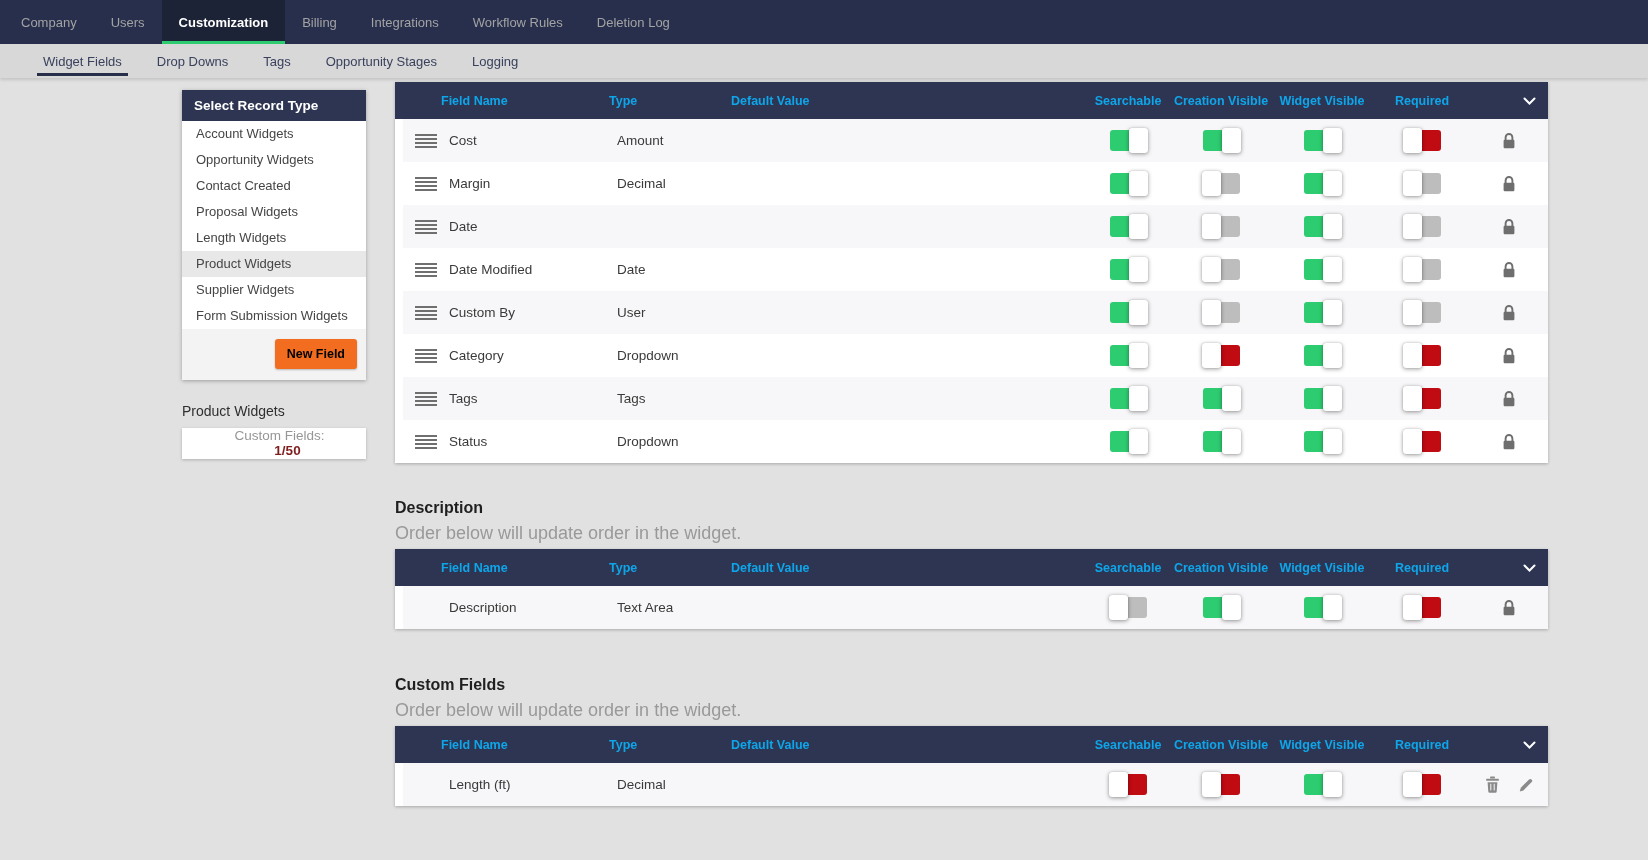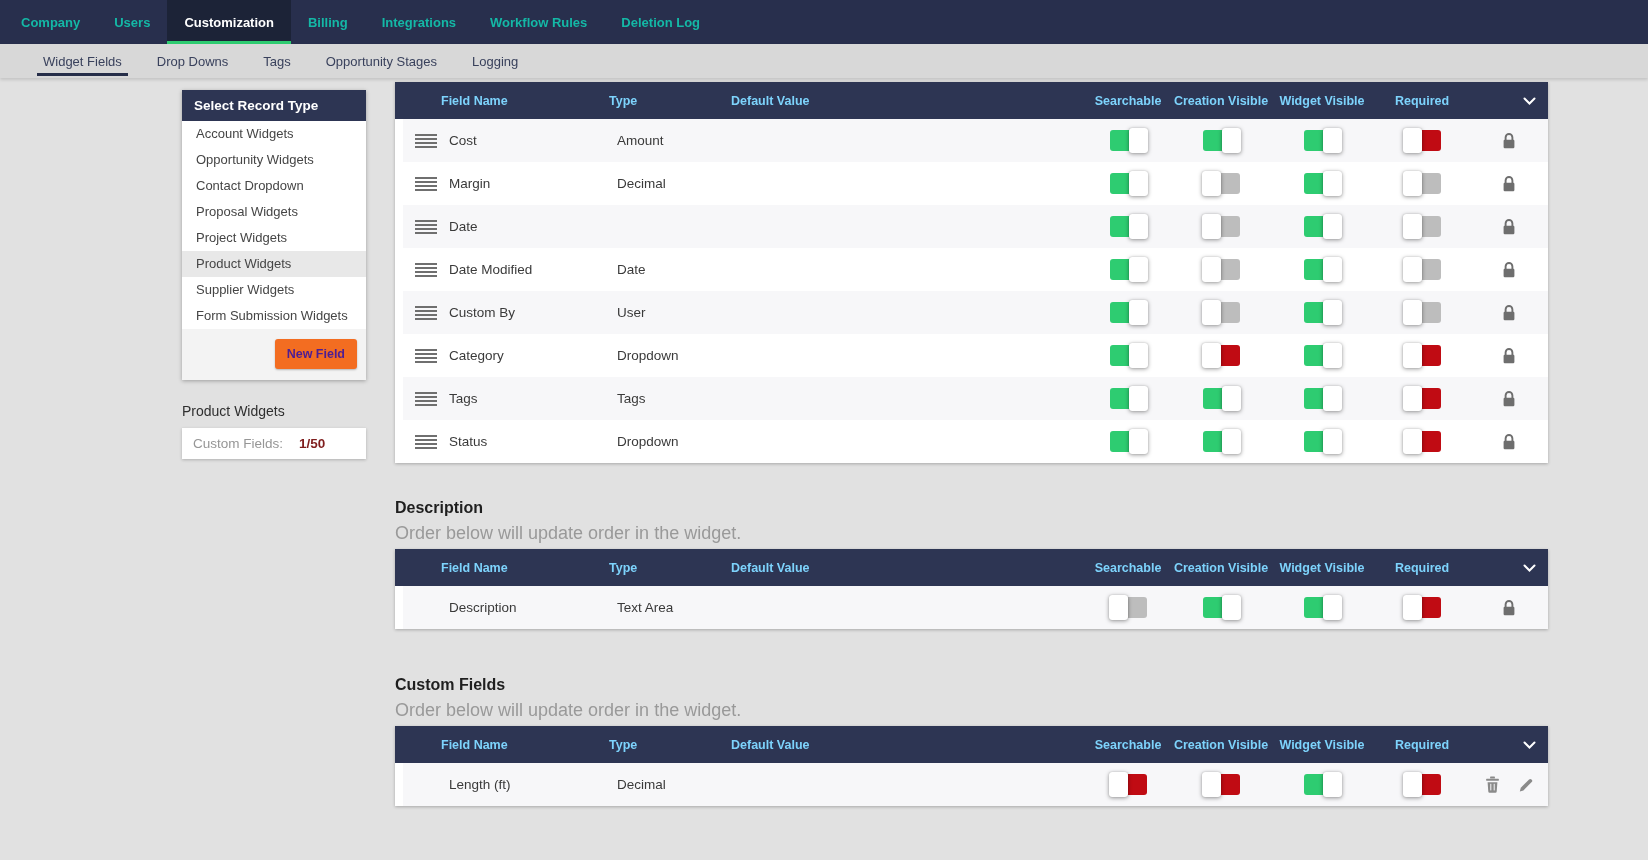--- a/index.html
+++ b/index.html
@@ -11,21 +11,21 @@
     -webkit-font-smoothing: antialiased;
   }
 
   
   .topnav {
     position: absolute; left:0; top:0; width:100%; height:44px;
     background:#282f4d; display:flex; align-items:stretch; padding-left:4px;
   }
   .topnav-item {
     display:flex; align-items:center; padding:0 17px;
-    color:#14b8a6; font-size:13px; cursor:pointer; position:relative; white-space:nowrap;font-weight:bold;
+    color:#a3a3a3; font-size:13px; cursor:pointer; position:relative; white-space:nowrap;
   }
   .topnav-item.active {
     background:#1c2337; color:#ffffff; font-weight:bold;
   }
   .topnav-item.active::after {
     content:""; position:absolute; left:0; right:0; bottom:0; height:3px; background:#2ecc71;
   }
 
   
   .subnav {
@@ -50,45 +50,45 @@
     height:31px; line-height:31px; background:#2d3553; color:#fff;
     font-size:13.5px; font-weight:bold; padding-left:12px;
   }
   .side-item {
     height:26px; line-height:26px; padding-left:14px; font-size:13px; color:#454545;
     cursor:pointer; white-space:nowrap;
   }
   .side-item.selected { background:#e8e8e8; }
   .side-footer { height:51px; background:#f3f3f3; position:relative; }
   .btn-new-field {
-    position:absolute; right:9px; bottom:11px; background:#f36d21; color:#4c1d95;
+    position:absolute; right:9px; bottom:11px; background:#f36d21; color:#000000;
     font-size:12.5px; font-weight:bold; border:none; border-radius:3px;
     padding:8px 12px; cursor:pointer; font-family:inherit;
     box-shadow:0 1px 2px rgba(0,0,0,.25);
   }
 
   .record-title {
     position:absolute; left:182px; top:403px; font-size:14px; color:#2f2f2f;
   }
   .counter-box {
     position:absolute; left:182px; top:428px; width:184px; height:31px;
     background:#fff; box-shadow:0 1px 3px rgba(0,0,0,.22);
-    display:flex; align-items:center; padding-left:11px; font-size:13.5px; white-space:pre;
+    display:flex; align-items:center; padding-left:11px; font-size:13.5px; white-space:pre;flex-direction:column;
   }
   .counter-label { color:#969696; }
   .counter-value { color:#7f1d1d; font-weight:bold; margin-left:16px; }
 
   
   .tbl {
     position:absolute; left:395px; width:1153px;
     box-shadow:0 1px 3px rgba(0,0,0,.25); background:#fff;
   }
   .thead {
     display:flex; align-items:center; height:37px; background:#2d3553;
-    color:#7dd3fc; font-size:12.5px; font-weight:bold;
+    color:#0ea5e9; font-size:12.5px; font-weight:bold;
   }
   .trow {
     display:flex; align-items:center; height:43px; font-size:13.5px; color:#3a3a3a;
     background:#fff;
     margin-left:8px;
   }
   .tbody .trow:nth-child(odd) { background:#f7f7f9; }
 
   .cell { display:flex; align-items:center; height:100%; }
   .c-drag   { width:46px;  justify-content:center; }
@@ -146,23 +146,23 @@
     <div class="subnav-item">Drop Downs</div>
     <div class="subnav-item">Tags</div>
     <div class="subnav-item">Opportunity Stages</div>
     <div class="subnav-item">Logging</div>
   </div>
 
   <div class="side-card">
     <div class="side-card-header">Select Record Type</div>
     <div class="side-item">Account Widgets</div>
     <div class="side-item">Opportunity Widgets</div>
-    <div class="side-item">Contact Dropdown</div>
+    <div class="side-item">Contact Created</div>
     <div class="side-item">Proposal Widgets</div>
-    <div class="side-item">Project Widgets</div>
+    <div class="side-item">Length Widgets</div>
     <div class="side-item selected">Product Widgets</div>
     <div class="side-item">Supplier Widgets</div>
     <div class="side-item">Form Submission Widgets</div>
     <div class="side-footer">
       <button class="btn-new-field">New Field</button>
     </div>
   </div>
 
   <div class="record-title">Product Widgets</div>
   <div class="counter-box">

